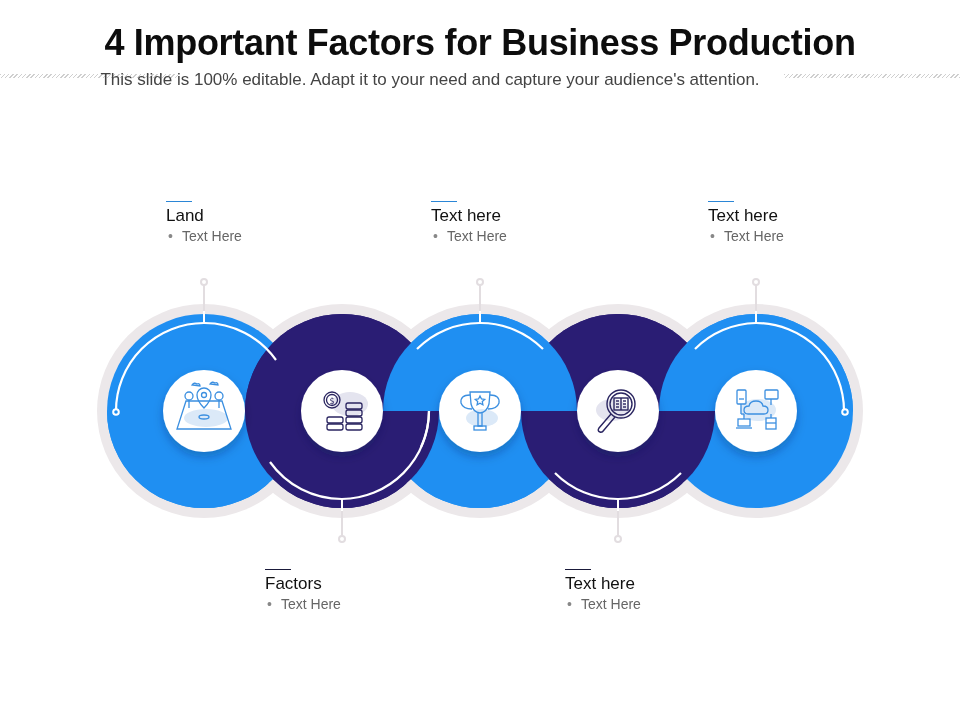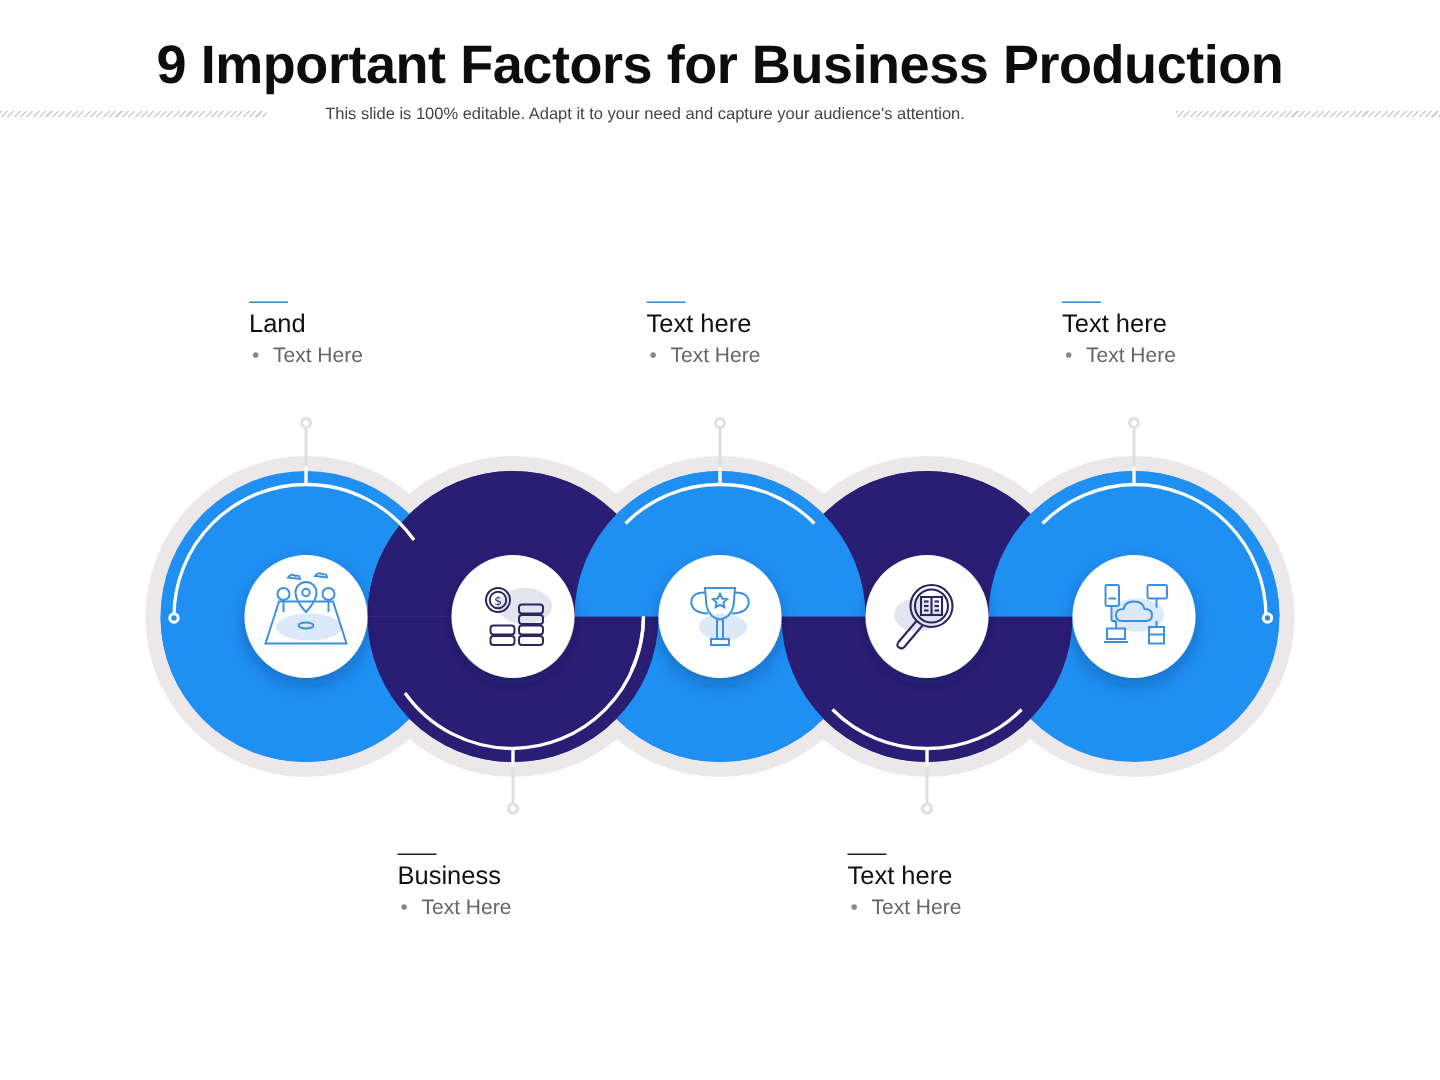--- a/index.html
+++ b/index.html
@@ -1,34 +1,34 @@
 <!DOCTYPE html>
 <html><head>
 <meta charset="utf-8">
 <style>
   html, body { margin:0; padding:0; }
   body { width:960px; height:720px; background:#ffffff; position:relative; overflow:hidden; font-family:"Liberation Sans", sans-serif; }
   .title { position:absolute; top:22px; left:0; width:960px; text-align:center; font-size:36px; font-weight:bold; color:#0d0d0d; letter-spacing:-0.3px; }
-  .subtitle { position:absolute; top:70px; left:0; width:860px; text-align:center; font-size:11px; color:#444; }
+  .subtitle { position:absolute; top:70px; left:0; width:860px; text-align:center; font-size:17px; color:#444; }
   .hatch { position:absolute; top:74px; height:4px; background:repeating-linear-gradient(135deg,#cfcfcf 0 1px,#fff 1px 3px); }
   .hatch.left { left:0; width:178px; }
   .hatch.right { left:784px; width:176px; }
   svg.diagram { position:absolute; left:0; top:0; }
   .label-block { position:absolute; width:160px; }
   .label-block .bar { width:26px; height:1px; margin-bottom:4px; }
   .label-block .heading { font-size:17px; font-weight:normal; color:#111; line-height:20px; }
   .label-block .bullet { font-size:14px; color:#666; line-height:20px; }
   .label-block .bullet .dot { display:inline-block; width:14px; margin-left:2px; color:#888; }
 </style>
 </head>
 <body>
 
 <div class="hatch left"></div>
 <div class="hatch right"></div>
-<div class="title">9 Important Factors for Business Production</div>
+<div class="title">4 Important Factors for Business Production</div>
 <div class="subtitle">This slide is 100% editable. Adapt it to your need and capture your audience's attention.</div>
 
 <svg class="diagram" width="960" height="720" viewBox="0 0 960 720">
   <defs>
     <filter id="sh" x="-30%" y="-30%" width="160%" height="160%">
       <feDropShadow dx="0" dy="5" stdDeviation="5" flood-color="#0a1a4a" flood-opacity="0.28"></feDropShadow>
     </filter>
     <clipPath id="topHalf">
         <rect x="0" y="0" width="960" height="411"></rect>
       </clipPath>
@@ -207,21 +207,21 @@
 </div>
 
 <div class="label-block" style="left:708px; top:201px;">
   <div class="bar" style="background:#2b86d6;"></div>
   <div class="heading">Text here</div>
   <div class="bullet"><span class="dot">•</span><span>Text Here</span></div>
 </div>
 
 <div class="label-block" style="left:265px; top:569px;">
   <div class="bar" style="background:#1a1a3a;"></div>
-  <div class="heading">Business</div>
+  <div class="heading">Factors</div>
   <div class="bullet"><span class="dot">•</span><span>Text Here</span></div>
 </div>
 
 <div class="label-block" style="left:565px; top:569px;">
   <div class="bar" style="background:#1a1a3a;"></div>
   <div class="heading">Text here</div>
   <div class="bullet"><span class="dot">•</span><span>Text Here</span></div>
 </div>
 
 </body></html>

